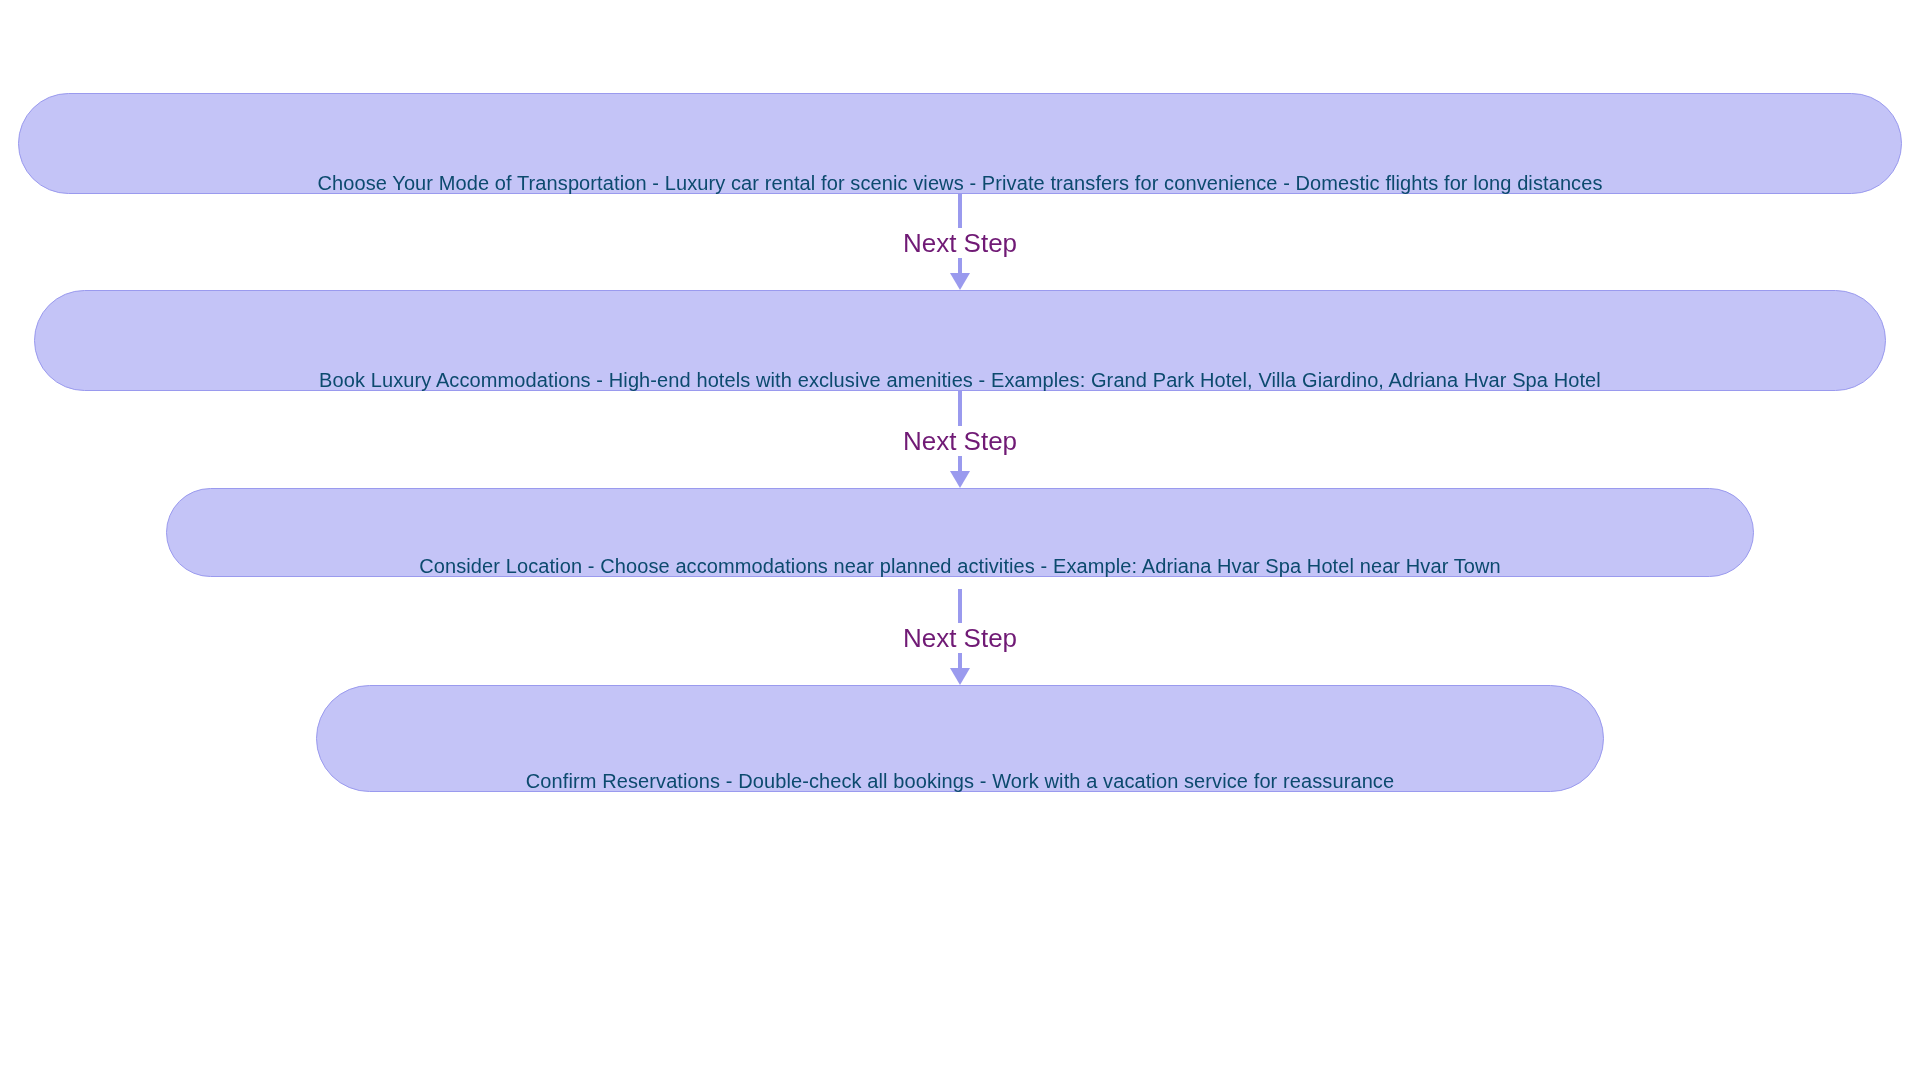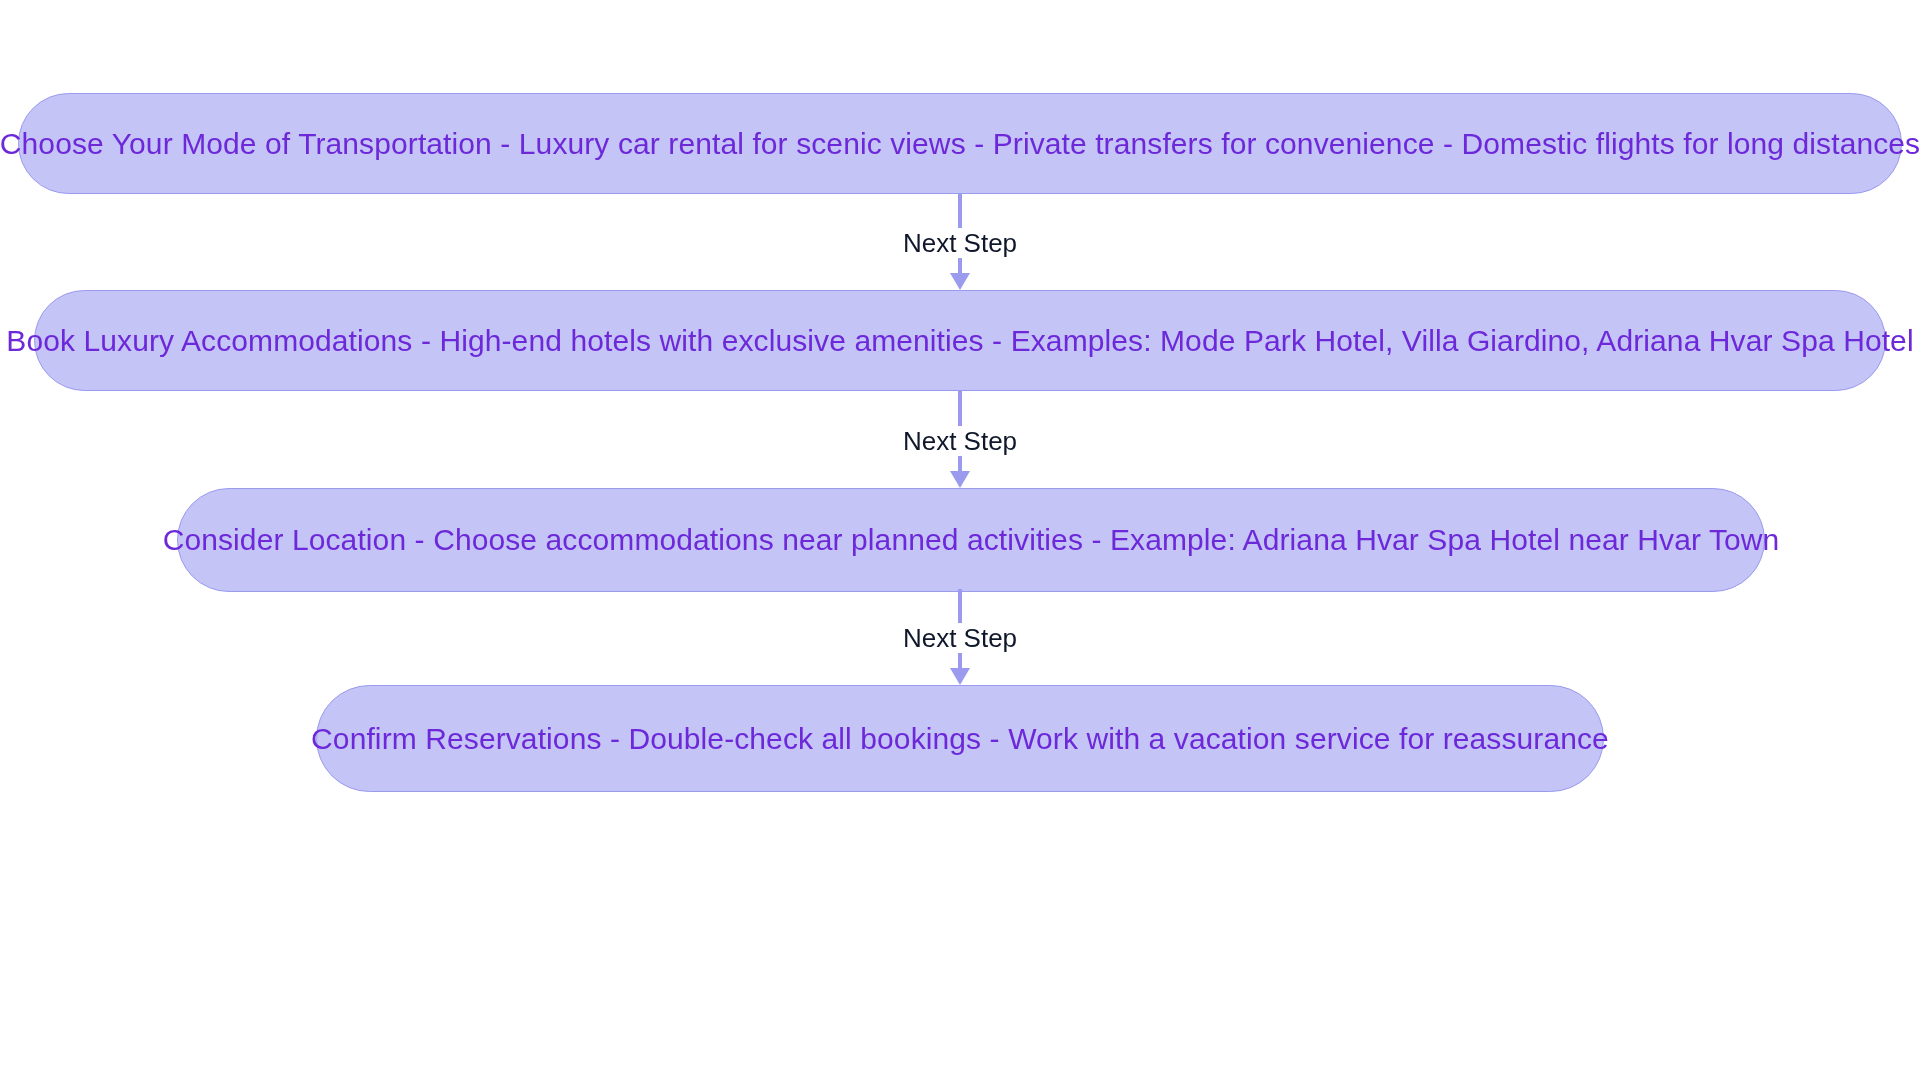--- a/index.html
+++ b/index.html
@@ -21,34 +21,34 @@
     background: #ffffff;
   }
 
   .node {
     position: absolute;
     box-sizing: border-box;
     background: #c4c4f7;
     border: 1.6px solid #9a9aee;
     border-radius: 9999px;
     display: flex;
-    align-items: center;
+    align-items: flex-end;
     justify-content: center;
-    color: #6d28d9;
-    font-size: 30px;
+    color: #0c4a6e;
+    font-size: 20px;
     font-weight: 400;
     letter-spacing: 0.1px;
     white-space: nowrap;
     line-height: 1;
   }
 
   
   #node-1 { left: 18px;  top: 93px;  width: 1884px; height: 101px; }
   #node-2 { left: 34px;  top: 290px; width: 1852px; height: 101px; }
-  #node-3 { left: 177px; top: 488px; width: 1588px; height: 104px; }
+  #node-3 { left: 166px; top: 488px; width: 1588px; height: 89px; }
   #node-4 { left: 316px; top: 685px; width: 1288px; height: 107px; }
 
   .edge {
     position: absolute;
     left: 960px;
     width: 0;
   }
   .edge .line {
     position: absolute;
     left: -1.6px;
@@ -61,21 +61,21 @@
     left: -10px;
     width: 0;
     height: 0;
     border-left: 10px solid transparent;
     border-right: 10px solid transparent;
     border-top: 17px solid #9a9aee;
   }
   .edge-label {
     position: absolute;
     transform: translateX(-50%);
-    color: #0f172a;
+    color: #701a75;
     font-size: 26px;
     line-height: 1;
     background: #ffffff;
     padding: 2px 8px;
     white-space: nowrap;
   }
 
   
   #edge-1 { top: 194px; height: 96px; }
   #edge-1 .line { height: 79px; }
@@ -103,21 +103,21 @@
     <span>Choose Your Mode of Transportation - Luxury car rental for scenic views - Private transfers for convenience - Domestic flights for long distances</span>
   </div>
 
   <div class="edge" id="edge-1">
     <div class="line"></div>
     <div class="head"></div>
   </div>
   <div class="edge-label" id="edge-label-1">Next Step</div>
 
   <div class="node" id="node-2">
-    <span>Book Luxury Accommodations - High-end hotels with exclusive amenities - Examples: Mode Park Hotel, Villa Giardino, Adriana Hvar Spa Hotel</span>
+    <span>Book Luxury Accommodations - High-end hotels with exclusive amenities - Examples: Grand Park Hotel, Villa Giardino, Adriana Hvar Spa Hotel</span>
   </div>
 
   <div class="edge" id="edge-2">
     <div class="line"></div>
     <div class="head"></div>
   </div>
   <div class="edge-label" id="edge-label-2">Next Step</div>
 
   <div class="node" id="node-3">
     <span>Consider Location - Choose accommodations near planned activities - Example: Adriana Hvar Spa Hotel near Hvar Town</span>

